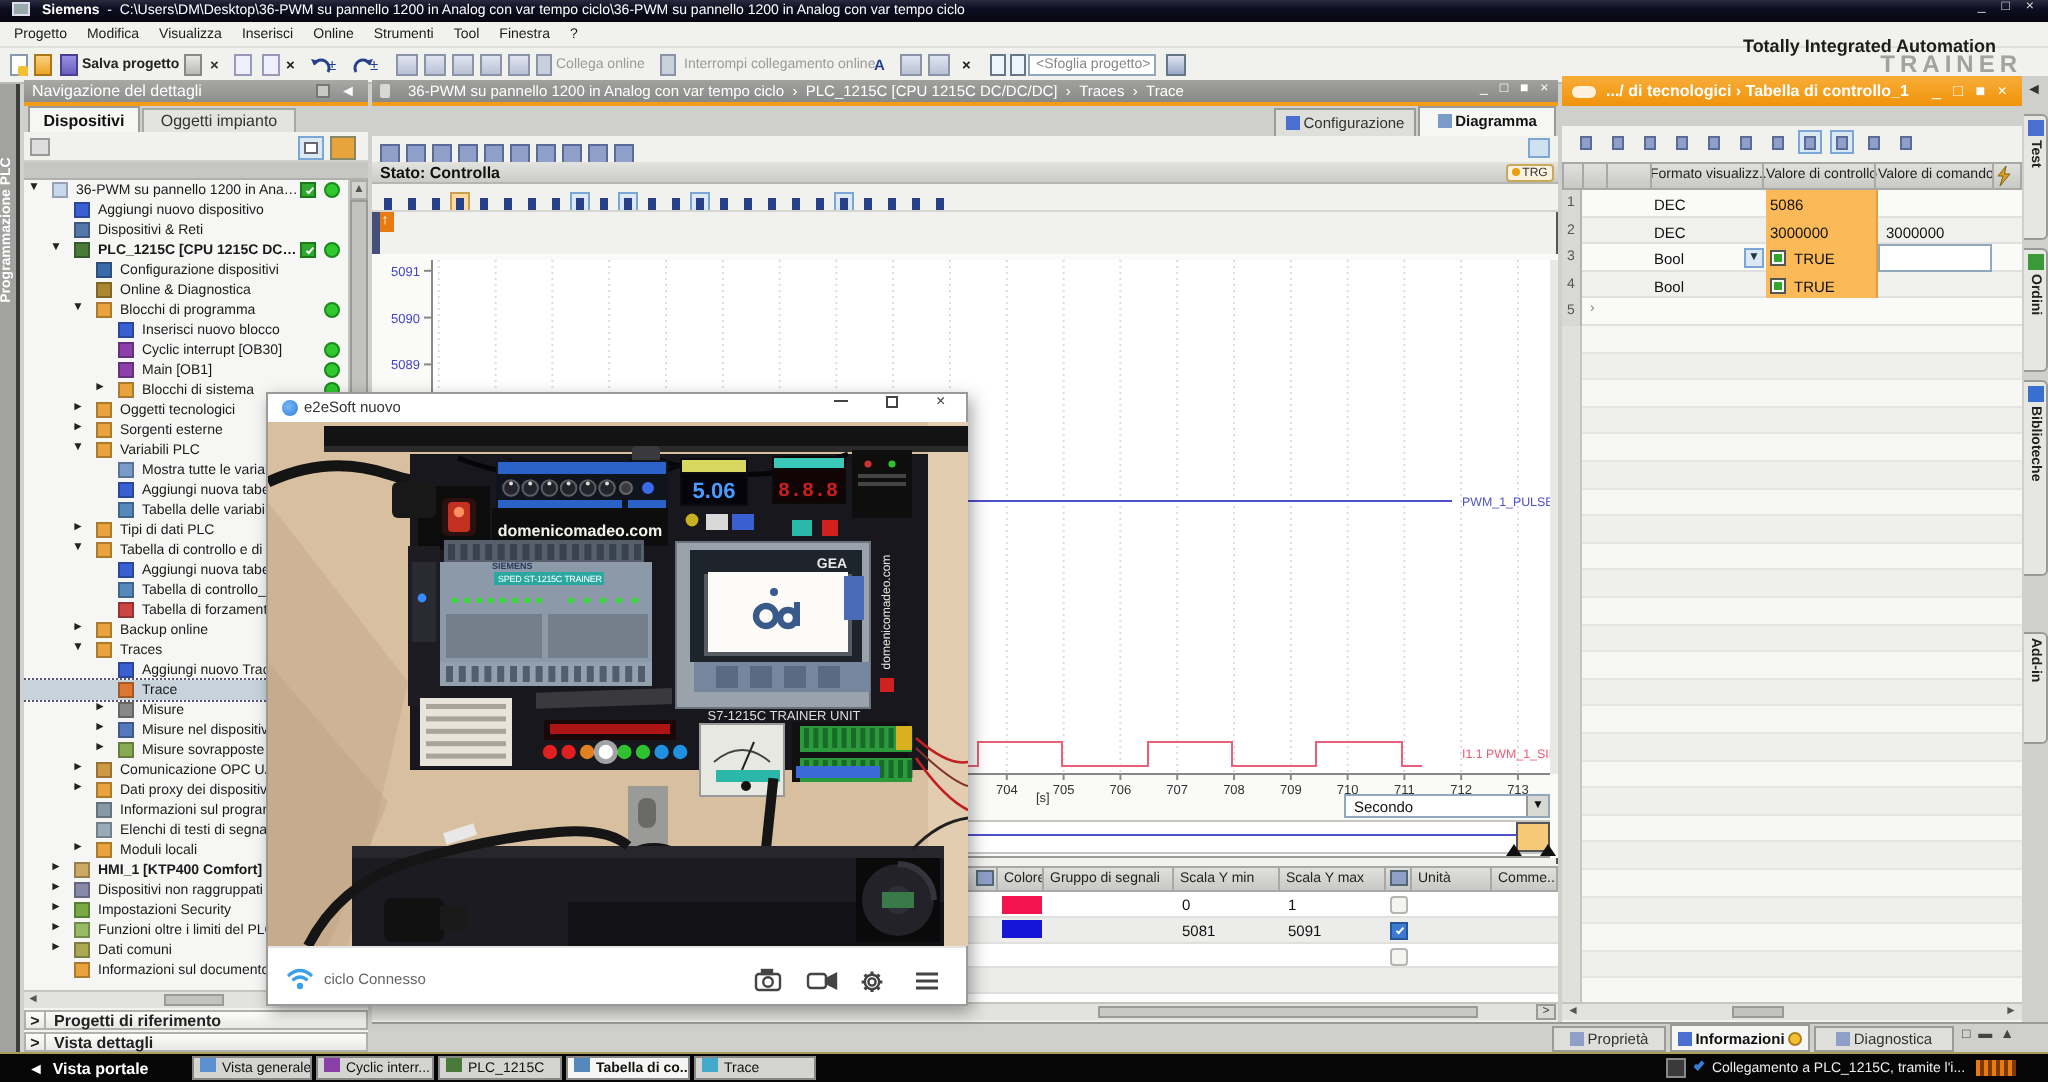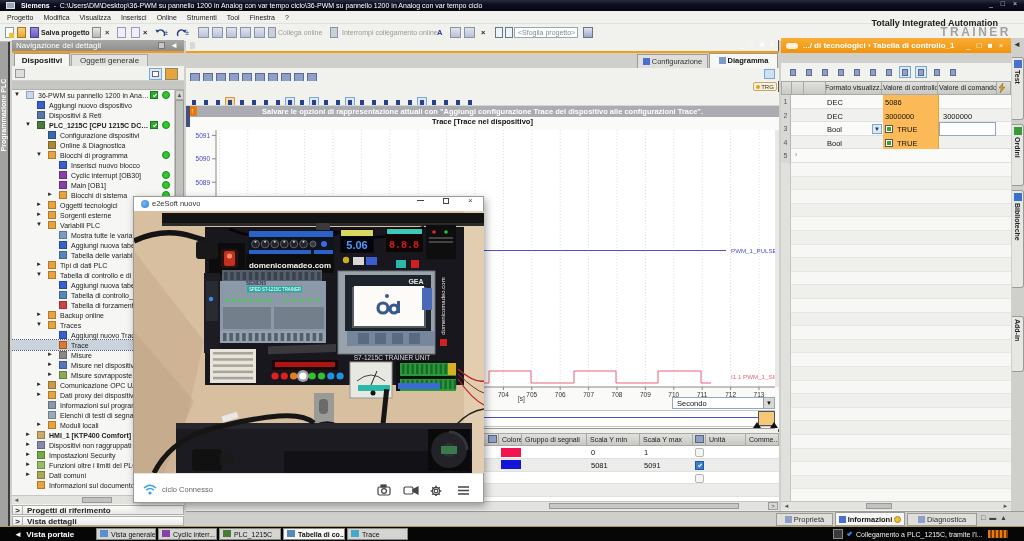--- a/index.html
+++ b/index.html
@@ -71,21 +71,21 @@
 <div class="abs" style="left:-63px;top:110px;width:136px;height:10px;font-size:7px;font-weight:bold;color:#fff;transform:rotate(-90deg);text-align:center;">Programmazione PLC</div>
 
 <div class="abs" style="left:12px;top:40px;width:172px;height:487px;background:#f3f3f0;"></div>
 <div class="abs" style="left:12px;top:40px;width:172px;height:11px;background:linear-gradient(#a8a8a6,#8e8e8c);color:#fff;font-size:8px;line-height:11px;padding-left:4px;">Navigazione del dettagli</div>
 <div class="abs" style="left:158px;top:42px;width:7px;height:7px;background:#c8c8c6;border:1px solid #777;"></div>
 <div class="abs" style="left:170px;top:41px;color:#fff;font-size:8px;">◄</div>
 <div class="abs" style="left:12px;top:51px;width:172px;height:2px;background:#f49b19;"></div>
 
 <div class="abs" style="left:12px;top:53px;width:172px;height:13px;background:#cfcfcc;"></div>
 <div class="abs" style="left:14px;top:53px;width:56px;height:13px;background:#f6f6f4;border:1px solid #9a9a98;border-bottom:none;font-size:8px;font-weight:bold;text-align:center;line-height:13px;color:#111;">Dispositivi</div>
-<div class="abs" style="left:71px;top:54px;width:77px;height:12px;background:#e3e3e0;border:1px solid #a8a8a6;border-bottom:none;font-size:8px;text-align:center;line-height:12px;color:#333;">Oggetti generale</div>
+<div class="abs" style="left:71px;top:54px;width:77px;height:12px;background:#e3e3e0;border:1px solid #a8a8a6;border-bottom:none;font-size:8px;text-align:center;line-height:12px;color:#333;">Oggetti impianto</div>
 
 <div class="abs" style="left:12px;top:66px;width:172px;height:15px;background:#f1f1ee;border-bottom:1px solid #cfcfcc;"></div>
 <div class="abs" style="left:15px;top:69px;width:10px;height:9px;border:1px solid #999;background:#ddd;"></div>
 <div class="abs" style="left:149px;top:68px;width:13px;height:12px;border:1px solid #7ba7d7;background:#dce9f5;">
       <div style="margin:2px;height:6px;border:1px solid #667;background:#fff;"></div>
     </div>
 <div class="abs" style="left:165px;top:68px;width:13px;height:12px;background:#e8a33d;border:1px solid #886;"></div>
 
 <div class="abs" style="left:12px;top:81px;width:172px;height:9px;background:#c6c6c3;border-bottom:1px solid #b0b0ae;"></div>
 
@@ -214,41 +214,41 @@
 
 <div class="abs" style="left:12px;top:495px;width:172px;height:9px;background:#e2e2df;border-top:1px solid #c5c5c2;">
  <div style="position:absolute;left:0;top:0;width:9px;height:8px;font-size:6px;color:#555;text-align:center;line-height:8px;">◄</div>
  <div style="position:absolute;left:70px;top:1px;width:30px;height:6px;background:#c2c2bf;border:1px solid #9a9a98;"></div>
 </div>
 
 <div class="abs" style="left:12px;top:505px;width:172px;height:10px;background:linear-gradient(#fdfdfc,#e8e8e5);border:1px solid #b0b0ae;font-size:8px;font-weight:bold;color:#222;line-height:9px;"><span style="display:inline-block;width:10px;text-align:center;border-right:1px solid #b0b0ae;margin-right:4px;">&gt;</span>Progetti di riferimento</div>
 <div class="abs" style="left:12px;top:516px;width:172px;height:10px;background:linear-gradient(#fdfdfc,#e8e8e5);border:1px solid #b0b0ae;font-size:8px;font-weight:bold;color:#222;line-height:9px;"><span style="display:inline-block;width:10px;text-align:center;border-right:1px solid #b0b0ae;margin-right:4px;">&gt;</span>Vista dettagli</div>
 
 <div class="abs" style="left:186px;top:40px;width:593px;height:471px;background:#f1f1ee;border-right:1px solid #555;"></div>
+<div class="abs ws" style="left:186px;top:40px;width:593px;height:11px;background:linear-gradient(#a0a09e,#8a8a88);color:#fff;font-size:7.5px;line-height:11px;padding-left:18px;">36-PWM su pannello 1200 in Analog con var tempo ciclo&nbsp; › &nbsp;PLC_1215C [CPU 1215C DC/DC/DC]&nbsp; › &nbsp;Traces&nbsp; › &nbsp;Trace</div>
 <div class="abs" style="left:190px;top:42px;width:5px;height:7px;background:#d8d8d6;border-radius:1px;"></div>
 <div class="abs" style="left:740px;top:41px;color:#fff;font-size:7px;letter-spacing:2px;">_ □ ■ ×</div>
 <div class="abs" style="left:186px;top:51px;width:593px;height:2px;background:#f49b19;"></div>
 
 <div class="abs" style="left:186px;top:53px;width:593px;height:15px;background:#cfcfcc;"></div>
 <div class="abs ws" style="left:637px;top:54px;width:71px;height:14px;background:#dededb;border:1px solid #9a9a98;border-bottom:none;font-size:7.5px;line-height:13px;color:#333;text-align:center;"><span style="display:inline-block;width:7px;height:7px;background:#4a6fd0;vertical-align:-1px;margin-right:2px;"></span>Configurazione</div>
 <div class="abs ws" style="left:709px;top:53px;width:69px;height:15px;background:#f6f6f4;border:1px solid #9a9a98;border-bottom:none;font-size:7.5px;font-weight:bold;line-height:14px;color:#111;text-align:center;"><span style="display:inline-block;width:7px;height:7px;background:#7a9ac8;vertical-align:-1px;margin-right:2px;"></span>Diagramma</div>
 
 <div class="abs" style="left:186px;top:68px;width:593px;height:13px;background:#f1f1ee;"></div>
 <div id="tracetb" class="abs ws" style="left:188px;top:69px;height:12px;"><span style="display:inline-block;width:10px;height:10px;margin:0 1.5px;background:#8ea0c8;border:1px solid #5a6a9a;"></span><span style="display:inline-block;width:10px;height:10px;margin:0 1.5px;background:#8ea0c8;border:1px solid #5a6a9a;"></span><span style="display:inline-block;width:10px;height:10px;margin:0 1.5px;background:#8ea0c8;border:1px solid #5a6a9a;"></span><span style="display:inline-block;width:10px;height:10px;margin:0 1.5px;background:#8ea0c8;border:1px solid #5a6a9a;"></span><span style="display:inline-block;width:10px;height:10px;margin:0 1.5px;background:#8ea0c8;border:1px solid #5a6a9a;"></span><span style="display:inline-block;width:10px;height:10px;margin:0 1.5px;background:#8ea0c8;border:1px solid #5a6a9a;"></span><span style="display:inline-block;width:10px;height:10px;margin:0 1.5px;background:#8ea0c8;border:1px solid #5a6a9a;"></span><span style="display:inline-block;width:10px;height:10px;margin:0 1.5px;background:#8ea0c8;border:1px solid #5a6a9a;"></span><span style="display:inline-block;width:10px;height:10px;margin:0 1.5px;background:#8ea0c8;border:1px solid #5a6a9a;"></span><span style="display:inline-block;width:10px;height:10px;margin:0 1.5px;background:#8ea0c8;border:1px solid #5a6a9a;"></span></div>
 <div class="abs" style="left:764px;top:69px;width:11px;height:10px;background:#cfe0f0;border:1px solid #7ba7d7;"></div>
 
+<div class="abs ws" style="left:186px;top:81px;width:593px;height:11px;background:linear-gradient(#e3e3e0,#cbcbc8);border-bottom:1px solid #b5b5b2;font-size:8px;font-weight:bold;line-height:11px;padding-left:4px;color:#111;">Stato: Controlla</div>
 <div class="abs" style="left:753px;top:82px;width:24px;height:9px;background:#f9f1de;border:1px solid #c9a959;border-radius:2px;font-size:6px;line-height:8px;color:#333;text-align:center;"><span style="display:inline-block;width:4px;height:4px;border-radius:50%;background:#e8a010;margin-right:1px;"></span>TRG</div>
 
 <div class="abs" style="left:186px;top:92px;width:593px;height:14px;background:#f1f1ee;border-bottom:1px solid #d5d5d2;"></div>
 <div id="charttb" class="abs ws" style="left:188px;top:93px;height:12px;"><span style="display:inline-block;width:10px;height:10px;margin:0 1px;border:1px solid transparent;"><span style="display:block;margin:2px;height:6px;background:#26408c;"></span></span><span style="display:inline-block;width:10px;height:10px;margin:0 1px;border:1px solid transparent;"><span style="display:block;margin:2px;height:6px;background:#26408c;"></span></span><span style="display:inline-block;width:10px;height:10px;margin:0 1px;border:1px solid transparent;"><span style="display:block;margin:2px;height:6px;background:#26408c;"></span></span><span style="display:inline-block;width:10px;height:10px;margin:0 1px;background:#fbd9a0;border:1px solid #caa050;"><span style="display:block;margin:2px;height:6px;background:#26408c;"></span></span><span style="display:inline-block;width:10px;height:10px;margin:0 1px;border:1px solid transparent;"><span style="display:block;margin:2px;height:6px;background:#26408c;"></span></span><span style="display:inline-block;width:10px;height:10px;margin:0 1px;border:1px solid transparent;"><span style="display:block;margin:2px;height:6px;background:#26408c;"></span></span><span style="display:inline-block;width:10px;height:10px;margin:0 1px;border:1px solid transparent;"><span style="display:block;margin:2px;height:6px;background:#26408c;"></span></span><span style="display:inline-block;width:10px;height:10px;margin:0 1px;border:1px solid transparent;"><span style="display:block;margin:2px;height:6px;background:#26408c;"></span></span><span style="display:inline-block;width:10px;height:10px;margin:0 1px;background:#dce9f5;border:1px solid #7ba7d7;"><span style="display:block;margin:2px;height:6px;background:#26408c;"></span></span><span style="display:inline-block;width:10px;height:10px;margin:0 1px;border:1px solid transparent;"><span style="display:block;margin:2px;height:6px;background:#26408c;"></span></span><span style="display:inline-block;width:10px;height:10px;margin:0 1px;background:#dce9f5;border:1px solid #7ba7d7;"><span style="display:block;margin:2px;height:6px;background:#26408c;"></span></span><span style="display:inline-block;width:10px;height:10px;margin:0 1px;border:1px solid transparent;"><span style="display:block;margin:2px;height:6px;background:#26408c;"></span></span><span style="display:inline-block;width:10px;height:10px;margin:0 1px;border:1px solid transparent;"><span style="display:block;margin:2px;height:6px;background:#26408c;"></span></span><span style="display:inline-block;width:10px;height:10px;margin:0 1px;background:#dce9f5;border:1px solid #7ba7d7;"><span style="display:block;margin:2px;height:6px;background:#26408c;"></span></span><span style="display:inline-block;width:10px;height:10px;margin:0 1px;border:1px solid transparent;"><span style="display:block;margin:2px;height:6px;background:#26408c;"></span></span><span style="display:inline-block;width:10px;height:10px;margin:0 1px;border:1px solid transparent;"><span style="display:block;margin:2px;height:6px;background:#26408c;"></span></span><span style="display:inline-block;width:10px;height:10px;margin:0 1px;border:1px solid transparent;"><span style="display:block;margin:2px;height:6px;background:#26408c;"></span></span><span style="display:inline-block;width:10px;height:10px;margin:0 1px;border:1px solid transparent;"><span style="display:block;margin:2px;height:6px;background:#26408c;"></span></span><span style="display:inline-block;width:10px;height:10px;margin:0 1px;border:1px solid transparent;"><span style="display:block;margin:2px;height:6px;background:#26408c;"></span></span><span style="display:inline-block;width:10px;height:10px;margin:0 1px;background:#dce9f5;border:1px solid #7ba7d7;"><span style="display:block;margin:2px;height:6px;background:#26408c;"></span></span><span style="display:inline-block;width:10px;height:10px;margin:0 1px;border:1px solid transparent;"><span style="display:block;margin:2px;height:6px;background:#26408c;"></span></span><span style="display:inline-block;width:10px;height:10px;margin:0 1px;border:1px solid transparent;"><span style="display:block;margin:2px;height:6px;background:#26408c;"></span></span><span style="display:inline-block;width:10px;height:10px;margin:0 1px;border:1px solid transparent;"><span style="display:block;margin:2px;height:6px;background:#26408c;"></span></span><span style="display:inline-block;width:10px;height:10px;margin:0 1px;border:1px solid transparent;"><span style="display:block;margin:2px;height:6px;background:#26408c;"></span></span></div>
 
-<div class="abs ws" style="left:186px;top:106px;width:593px;height:11px;background:#ababb2;color:#fff;font-size:7.5px;font-weight:bold;line-height:11px;text-align:center;">Salvare le opzioni di rappresentazione attuali con "Aggiungi configurazione Trace del dispositivo alle configurazioni Trace".</div>
 <div class="abs" style="left:188px;top:106px;width:9px;height:10px;background:#e87a10;color:#fff;font-size:7px;text-align:center;line-height:10px;">↑</div>
 
-<div class="abs" style="left:186px;top:117px;width:593px;height:10px;background:#fafaf8;color:#111;font-size:7.5px;font-weight:bold;text-align:center;line-height:10px;">Trace [Trace nel dispositivo]</div>
 <div class="abs" style="left:186px;top:106px;width:4px;height:324px;background:#44507a;"></div>
 
 <svg class="abs" style="left:186px;top:127px;" width="593" height="302" viewBox="0 0 593 302">
   <rect x="0" y="0" width="593" height="302" fill="#fafaf8"></rect>
   <rect x="30" y="3" width="559" height="257" fill="#ffffff"></rect>
   <g id="vgrid" stroke="#dcdcda" stroke-width="1">
         <line x1="33.39999999999998" y1="3" x2="33.39999999999998" y2="260" stroke-dasharray="1,2"></line>
         <line x1="61.79999999999998" y1="3" x2="61.79999999999998" y2="260" stroke-dasharray="1,2"></line>
         <line x1="90.19999999999999" y1="3" x2="90.19999999999999" y2="260" stroke-dasharray="1,2"></line>
         <line x1="118.6" y1="3" x2="118.6" y2="260" stroke-dasharray="1,2"></line>

